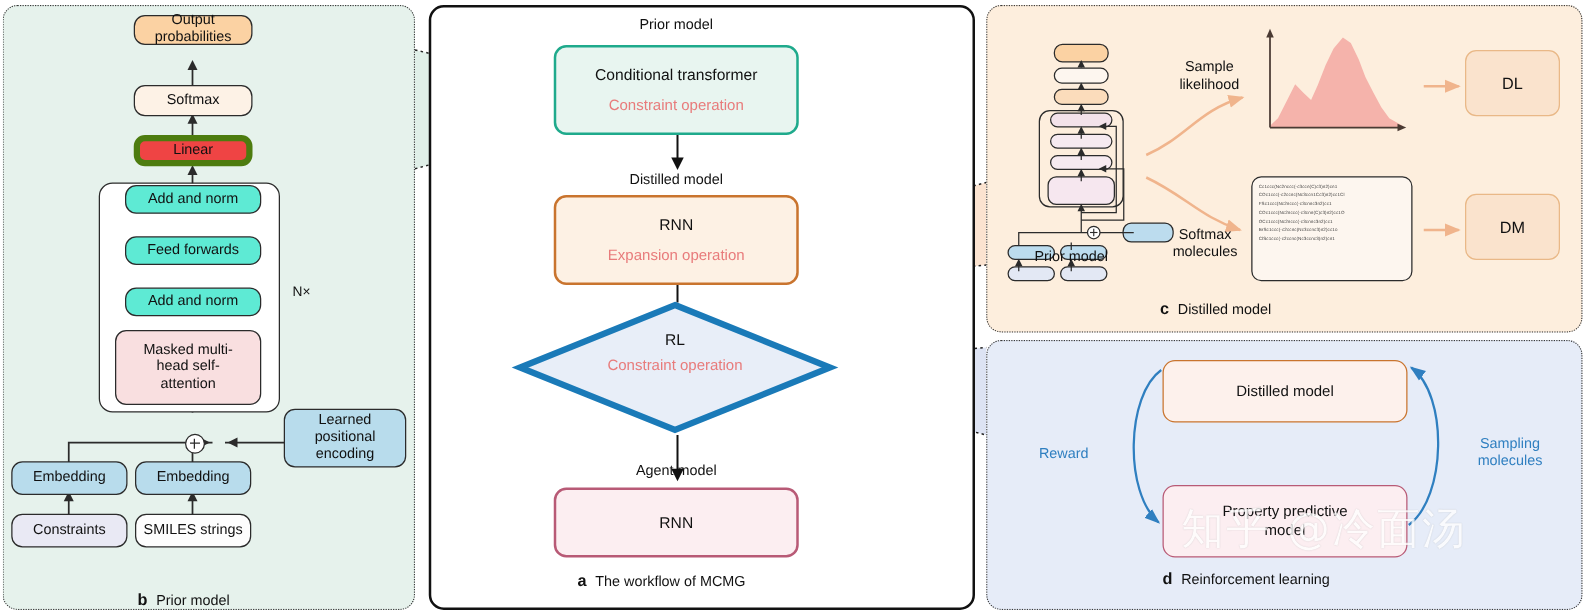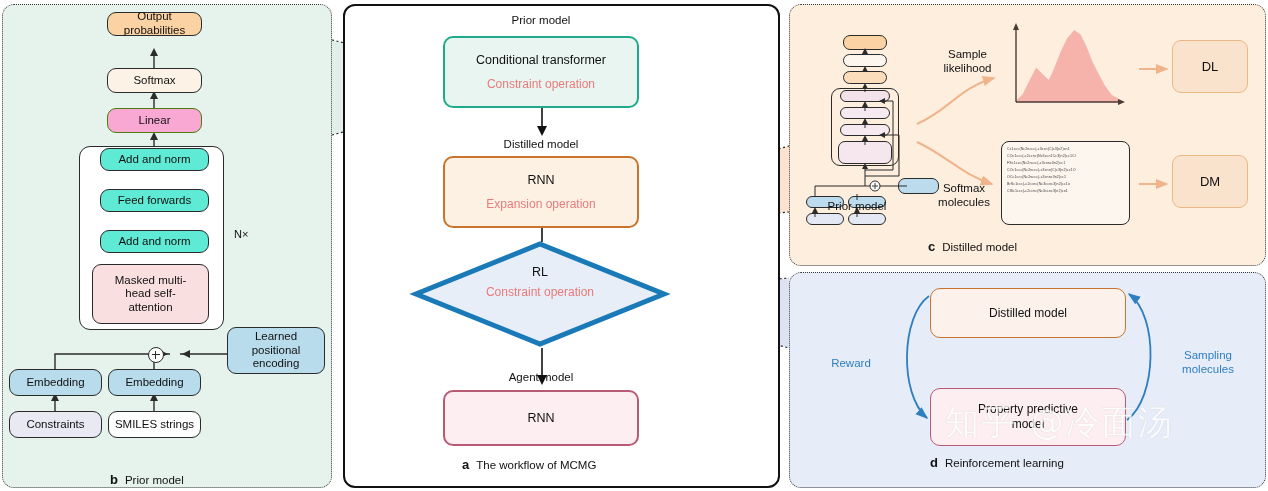--- a/index.html
+++ b/index.html
@@ -19,21 +19,21 @@
   #panel-d{left:789px;top:272px;width:477px;height:216px;background:#e6ecf8;
            border:1.5px dotted #3a3a3a;border-radius:12px;}
 
   
   .node{position:absolute;box-sizing:border-box;display:flex;flex-direction:column;
         align-items:center;justify-content:center;text-align:center;
         border-radius:9px;font-size:11.5px;color:#111;line-height:1.18;}
 
   .n-outprob{background:#fbd2a3;border:1px solid #2b2b2b;}
   .n-softmax{background:#fdf2e6;border:1px solid #2b2b2b;}
-  .n-linear {background:#f9a8d4;border:1px solid #4d7c0f;}
+  .n-linear {background:#ef4444;border:5px solid #4d7c0f;}
   .n-pinkL  {background:#5eead4;border:1px solid #2b2b2b;}
   .n-pinkD  {background:#f9dfe0;border:1px solid #2b2b2b;}
   .n-blue   {background:#b8dcec;border:1px solid #2b2b2b;}
   .n-lav    {background:#e9e9f4;border:1px solid #2b2b2b;}
   .n-white  {background:#ffffff;border:1.3px solid #2b2b2b;border-radius:11px;}
 
   .nx-label{position:absolute;font-size:11px;color:#111;}
 
   
   .plus{position:absolute;width:14px;height:14px;border-radius:50%;

